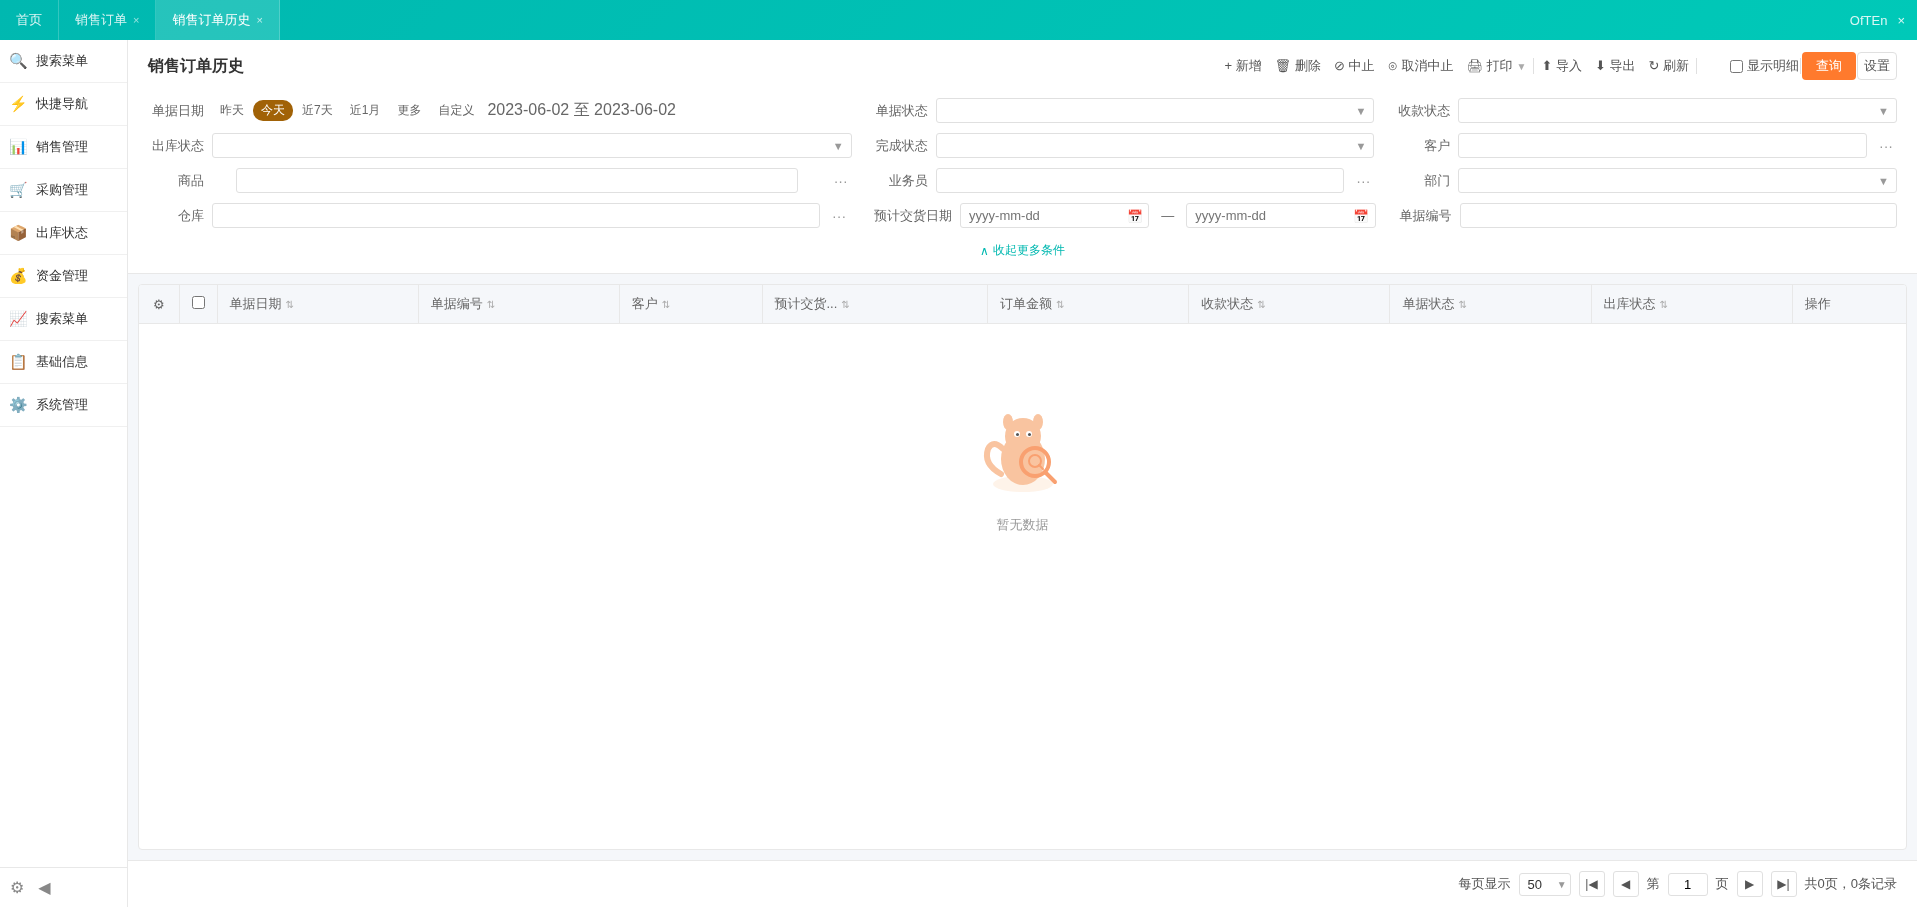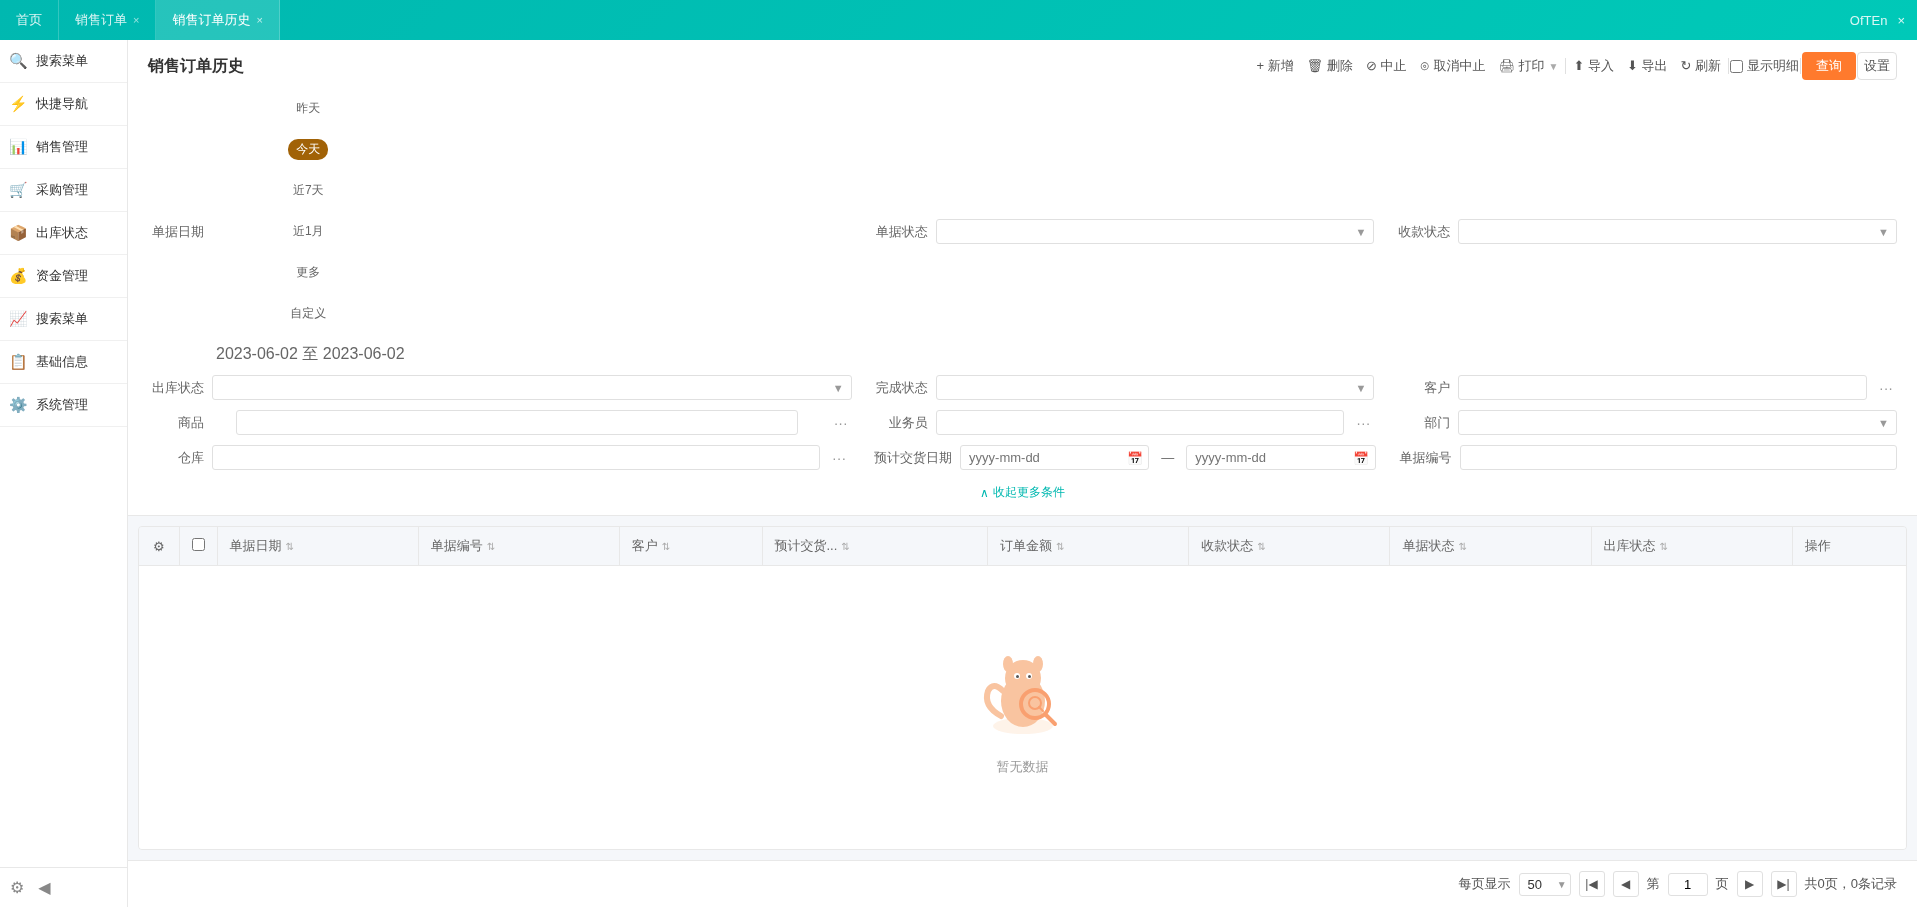--- a/index.html
+++ b/index.html
@@ -152,20 +152,21 @@
       height: 16px;
       background: #e0e0e0;
     }
     .checkbox-label {
       display: flex;
       align-items: center;
       gap: 4px;
       cursor: pointer;
       font-size: 13px;
       color: #555;
+      padding-left: 32px;
     }
 
     
     .filter-area {
       background: #fff;
       padding: 10px 20px;
       border-bottom: 1px solid #e8e8e8;
     }
     .filter-row {
       display: flex;
@@ -229,22 +230,21 @@
       border: none;
       background: none;
       cursor: pointer;
       color: #999;
       font-size: 14px;
       padding: 4px;
     }
     .date-filter {
       display: flex;
       align-items: center;
-      gap: 20px;
-      flex-direction: column;
+      gap: 1px;
     }
     .date-tag {
       padding: 2px 8px;
       border-radius: 10px;
       font-size: 12px;
       cursor: pointer;
       color: #666;
     }
     .date-tag.active {
       background: #a16207;

